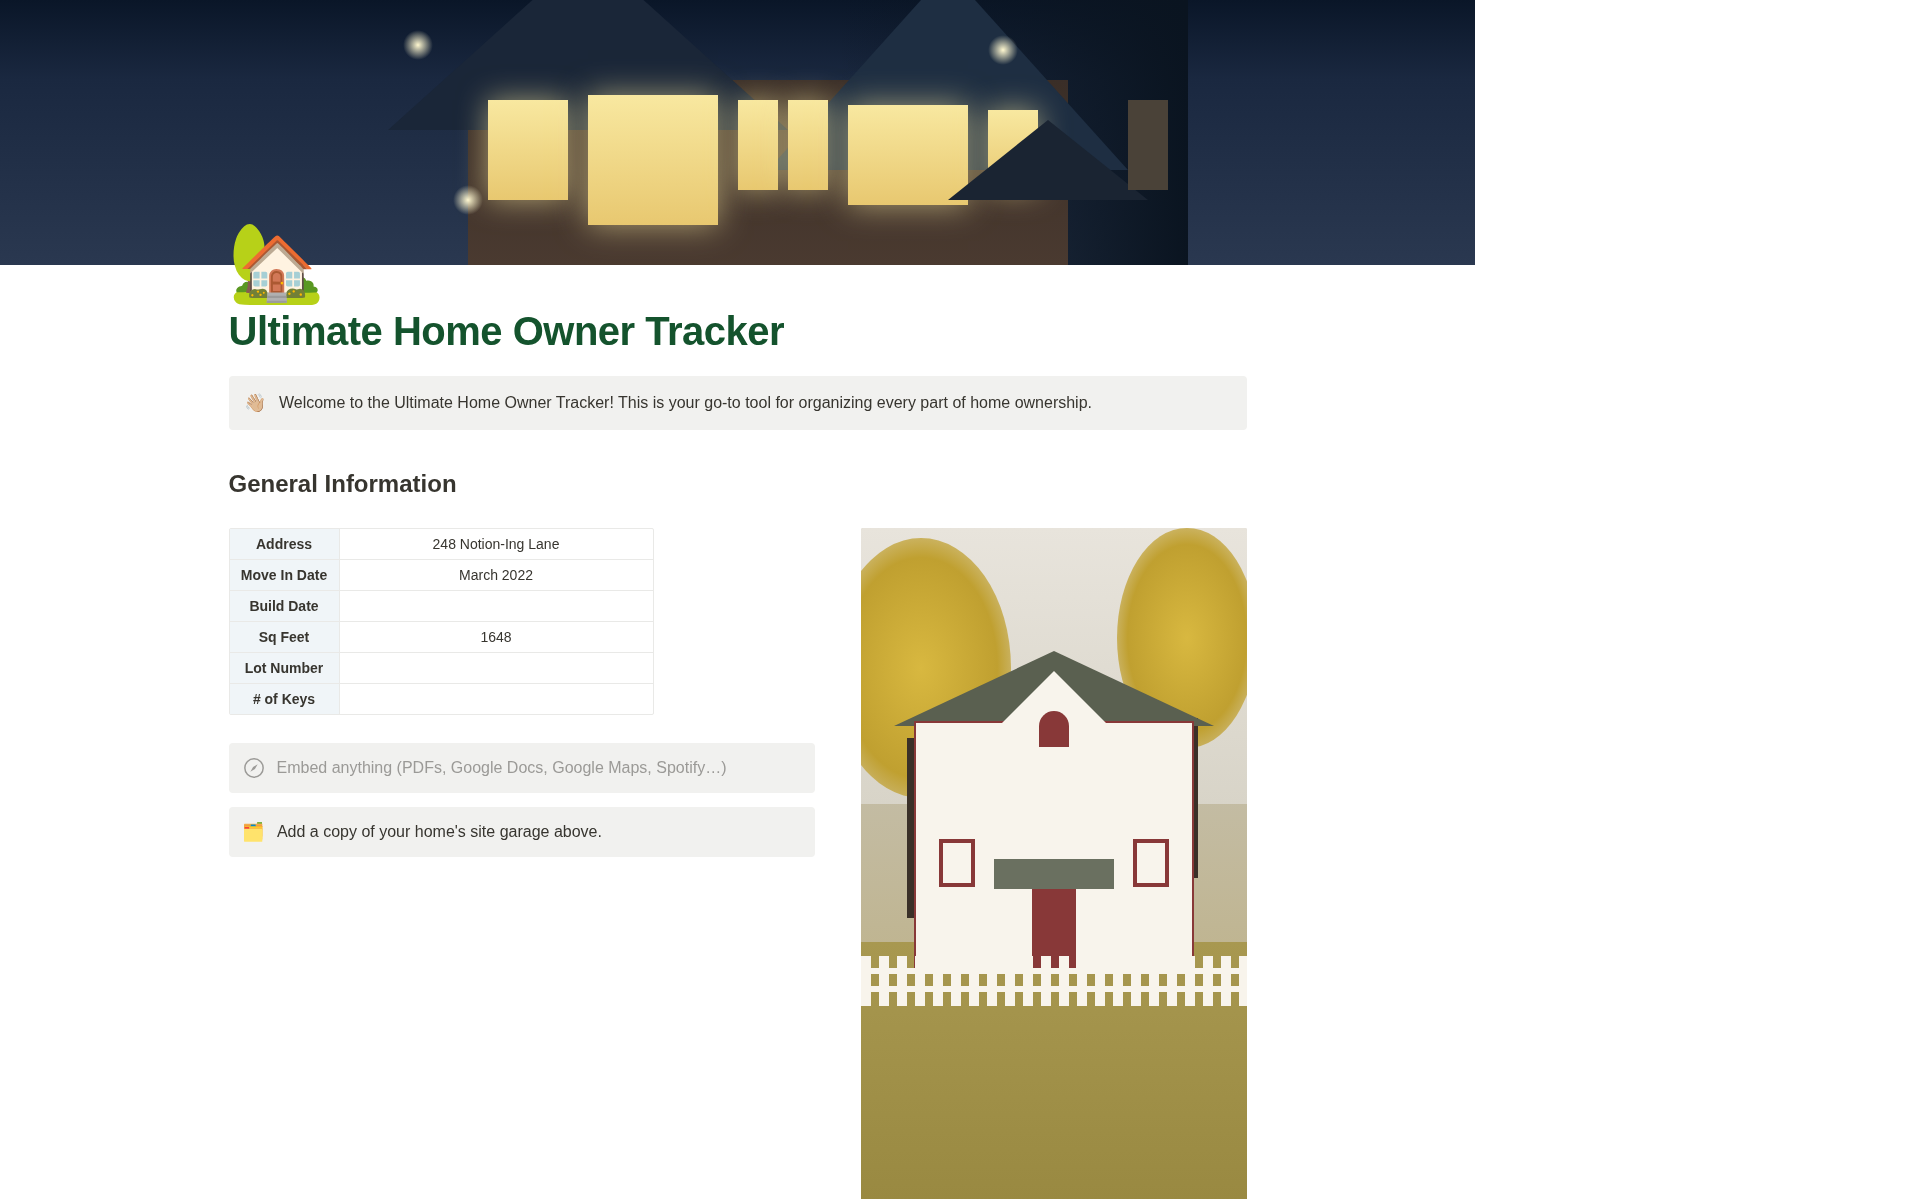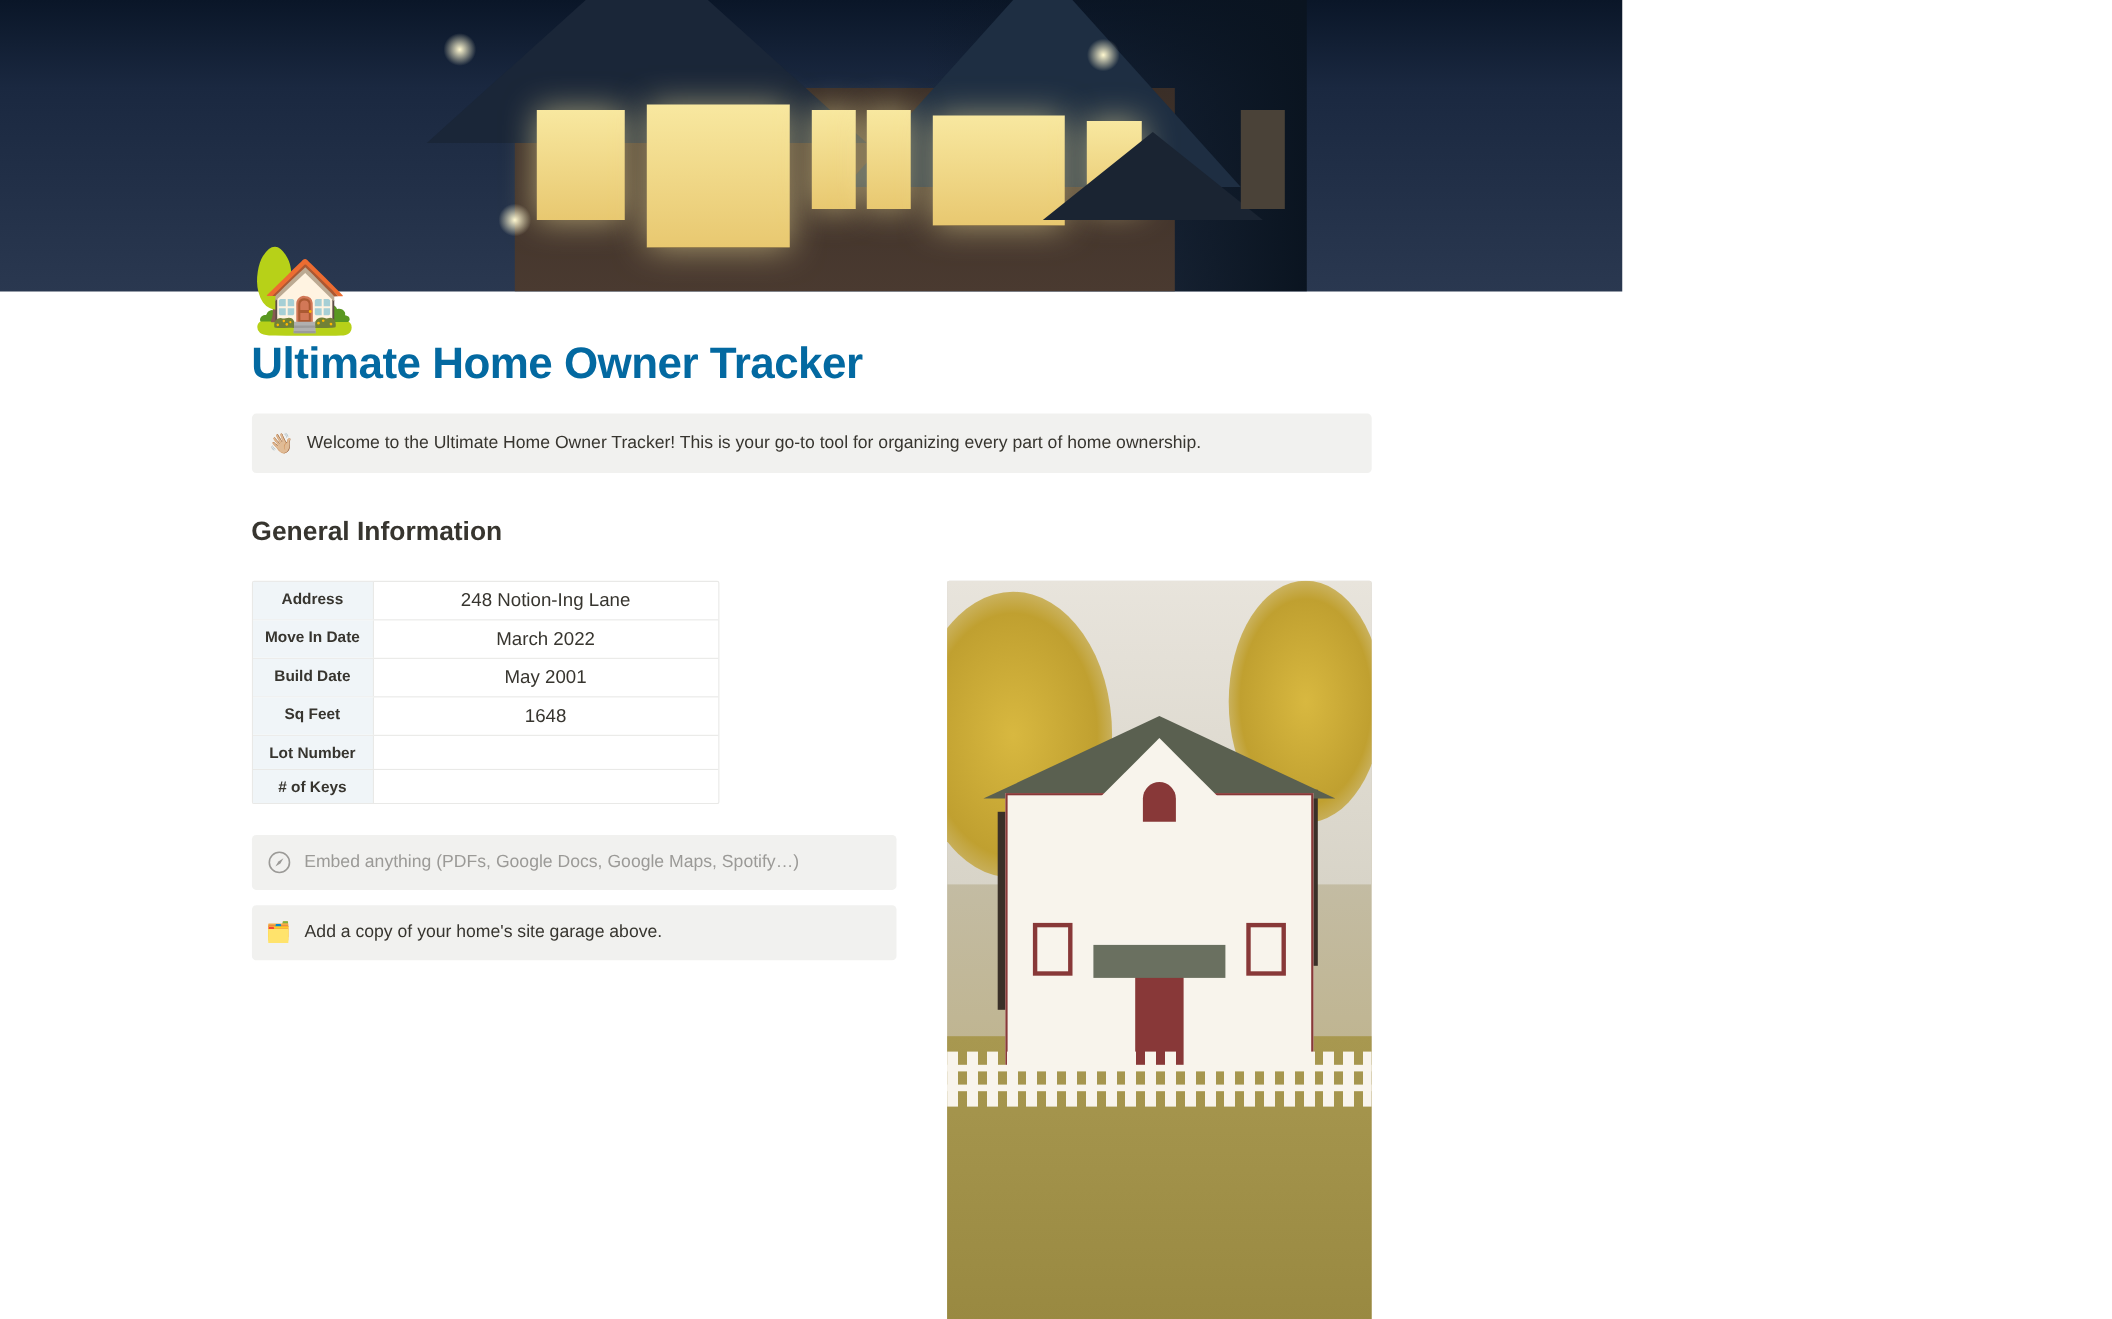--- a/index.html
+++ b/index.html
@@ -52,21 +52,21 @@
 .page-icon {
   font-size: 78px;
   line-height: 1;
   margin-top: -42px;
   position: relative;
   z-index: 2;
 }
 .title {
   font-size: 40px;
   font-weight: 700;
-  color: #0369a1;
+  color: #14532d;
   margin-top: 8px;
   letter-spacing: -0.5px;
 }
 .callout {
   display: flex;
   align-items: center;
   gap: 12px;
   background: #f1f1ef;
   border-radius: 4px;
   padding: 16px 16px;
@@ -105,21 +105,21 @@
   width: 110px;
   padding: 7px 9px;
   font-size: 14px;
   font-weight: 600;
   background: #f0f5f8;
   border-right: 1px solid #e9e9e7;
 }
 .info-value {
   flex: 1;
   padding: 7px 9px;
-  font-size: 17px;
+  font-size: 14px;
 }
 
 .embed-block {
   display: flex;
   align-items: center;
   gap: 12px;
   background: #f1f1ef;
   border-radius: 4px;
   padding: 14px 14px;
   margin-top: 28px;
@@ -281,21 +281,20 @@
         <div class="info-row">
           <div class="info-label">Address</div>
           <div class="info-value">248 Notion-Ing Lane</div>
         </div>
         <div class="info-row">
           <div class="info-label">Move In Date</div>
           <div class="info-value">March 2022</div>
         </div>
         <div class="info-row">
           <div class="info-label">Build Date</div>
-          <div class="info-value">May 2001</div>
         </div>
         <div class="info-row">
           <div class="info-label">Sq Feet</div>
           <div class="info-value">1648</div>
         </div>
         <div class="info-row">
           <div class="info-label">Lot Number</div>
         </div>
         <div class="info-row">
           <div class="info-label"># of Keys</div>

